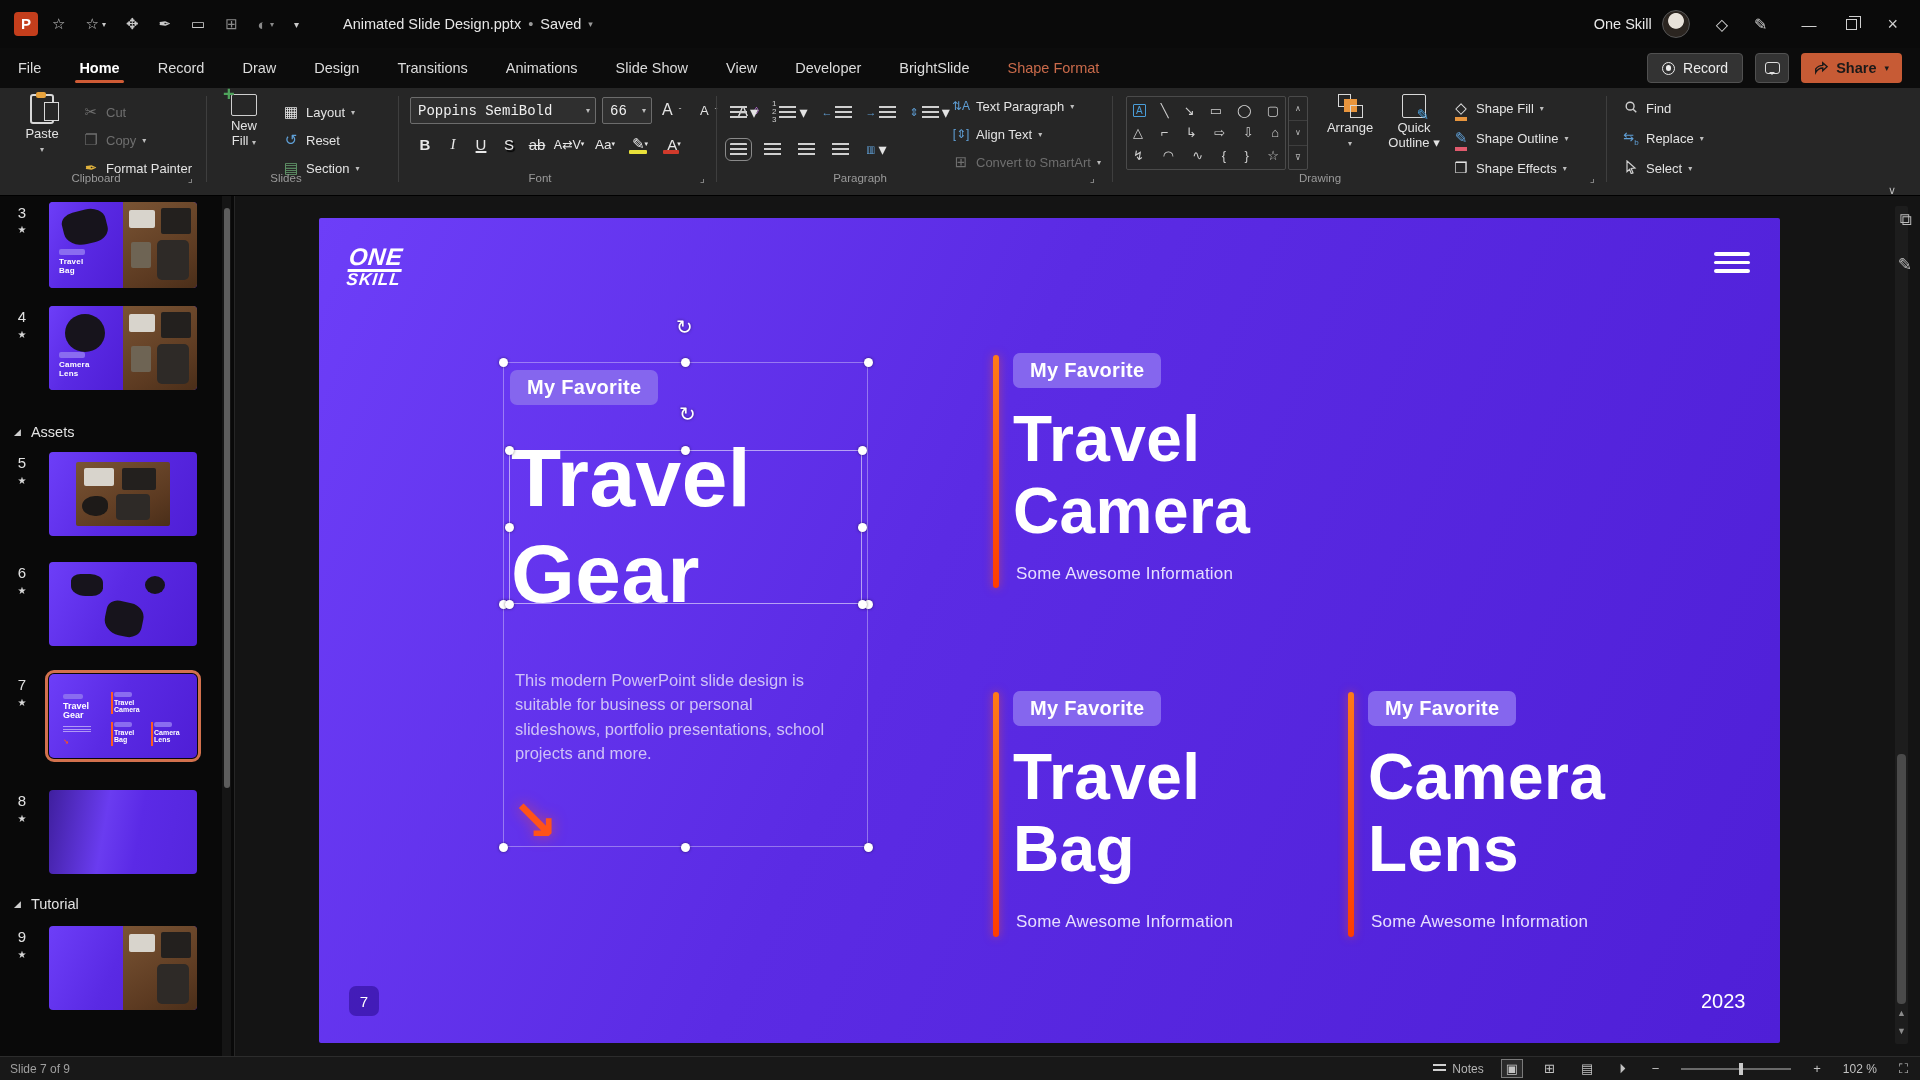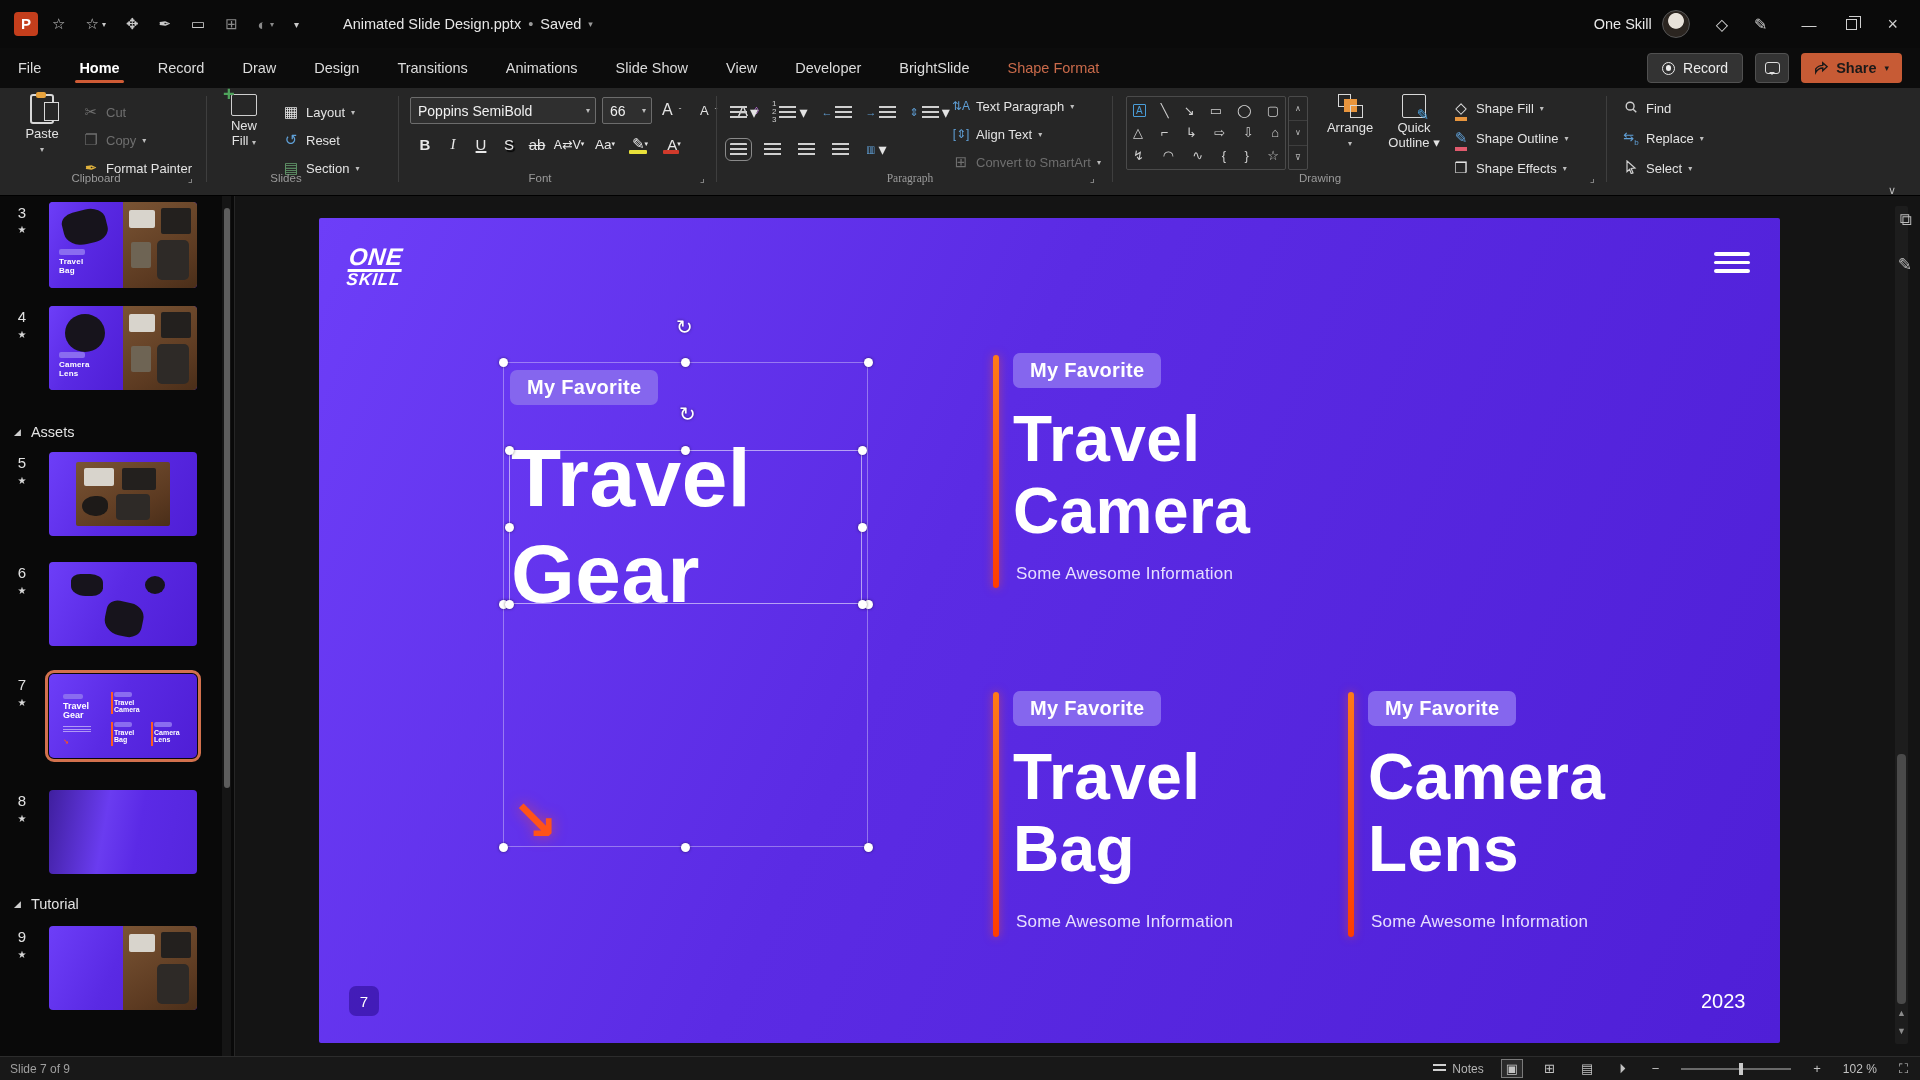--- a/index.html
+++ b/index.html
@@ -59,21 +59,21 @@
   .bigbtn .chev, .smallbtn .chev { font-size:8px; color:#bdbdbd; }
   .smallbtn { position:absolute; display:flex; align-items:center; gap:6px; font-size:13px; height:24px; color:#e3e3e3; white-space:nowrap; }
   .smallbtn.disabled, .bigbtn.disabled { color:#6e6e6e; }
   .ic { font-size:15px; width:18px; text-align:center; flex:0 0 auto; }
   .clip-ic { width:24px; height:30px; border:2px solid #d8d8d8; border-radius:3px; position:relative; background:#262626; }
   .clip-ic::before { content:""; position:absolute; left:4px; top:-4px; width:10px; height:6px; background:#e8a33d; border-radius:2px; }
   .clip-ic::after { content:""; position:absolute; right:-7px; top:6px; width:13px; height:17px; background:#262626; border:1.5px solid #d8d8d8; }
   .newslide-ic { width:26px; height:22px; border:1.5px solid #cfcfcf; border-radius:2px; position:relative; }
   .newslide-ic::before { content:"+"; position:absolute; left:-9px; top:-12px; color:#4fa35c; font-size:20px; font-weight:bold; }
   .combo { background:#2f2f2f; border:1px solid #6c6c6c; border-radius:2px; height:27px; display:flex; align-items:center; }
-  .combo input { background:transparent; border:none; outline:none; color:#f0f0f0; font-size:14px; padding:0 7px; width:100%; font-family:Liberation Sans, sans-serif; }
+  .combo input { background:transparent; border:none; outline:none; color:#f0f0f0; font-size:14px; padding:0 7px; width:100%; font-family:Liberation Mono, monospace; }
   .combo .chev { font-size:8px; color:#bdbdbd; padding-right:5px; }
   .fmt { width:26px; height:24px; display:flex; align-items:center; justify-content:center; font-size:15px; color:#e8e8e8; position:relative; }
   .fmt u { text-decoration-thickness:1.5px; }
   .colorbar { position:absolute; left:5px; bottom:2px; width:16px; height:4px; border-radius:1px; }
   .bars { width:17px; height:13px; background:repeating-linear-gradient(to bottom,#cfcfcf 0 1.6px,transparent 1.6px 5.2px); }
   .bars.sel-box { outline:1px solid #8a8a8a; outline-offset:4px; border-radius:1px; }
   .shape-gallery { position:absolute; left:1126px; top:8px; width:160px; height:74px; border:1px solid #4a4a4a; border-radius:2px;
     display:flex; flex-direction:column; justify-content:space-around; padding:2px 6px; font-size:13px; color:#cfcfcf; }
   .shape-row { display:flex; justify-content:space-between; align-items:center; }
   .sg-scroll { position:absolute; left:1288px; top:8px; width:20px; height:74px; border:1px solid #4a4a4a; border-radius:2px;
@@ -337,21 +337,21 @@
   <div class="smallbtn" style="left:952px; top:34px;">
     <span class="ic" style="color:#5f9fd6; font-size:12px">[⇕]</span>
     <span>Align Text</span>
     <span class="chev">▾</span>
   </div>
   <div class="smallbtn disabled" style="left:952px; top:62px;">
     <span class="ic">⊞</span>
     <span>Convert to SmartArt</span>
     <span class="chev">▾</span>
   </div>
-  <div class="grp-label" style="left:850px; width:120px;font-family:Liberation Serif, serif;">Paragraph</div>
+  <div class="grp-label" style="left:800px; width:120px;">Paragraph</div>
   <span class="launcher" style="left:1090px;">⌟</span>
   <div class="grp-div" style="left:1112px;"></div>
 
   <div class="shape-gallery">
     <div class="shape-row">
       <span class="textbox-ic">A</span>
       <span>╲</span>
       <span>↘</span>
       <span>▭</span>
       <span>◯</span>
@@ -543,20 +543,21 @@
       <span class="l2">SKILL</span>
     </div>
     <div class="hamburger">
         <i></i>
         <i></i>
         <i></i>
       </div>
 
     <div class="badge" style="left:191px; top:152px;">My Favorite</div>
     <div class="hero-title"><span>Travel</span><br><span>Gear</span></div>
+    <div class="hero-body">This modern PowerPoint slide design is suitable for business or personal slideshows, portfolio presentations, school projects and more.</div>
     <div class="hero-arrow">↘</div>
 
     <div class="vline" style="left:674px; top:137px; height:233px;"></div>
     <div class="badge" style="left:694px; top:135px;">My Favorite</div>
     <div class="card-title" style="left:694px; top:186px;"><span>Travel</span><br><span>Camera</span></div>
     <div class="caption" style="left:697px; top:346px;">Some Awesome Information</div>
 
     <div class="vline" style="left:674px; top:474px; height:245px;"></div>
     <div class="badge" style="left:694px; top:473px;">My Favorite</div>
     <div class="card-title" style="left:694px; top:524px;"><span>Travel</span><br><span>Bag</span></div>

